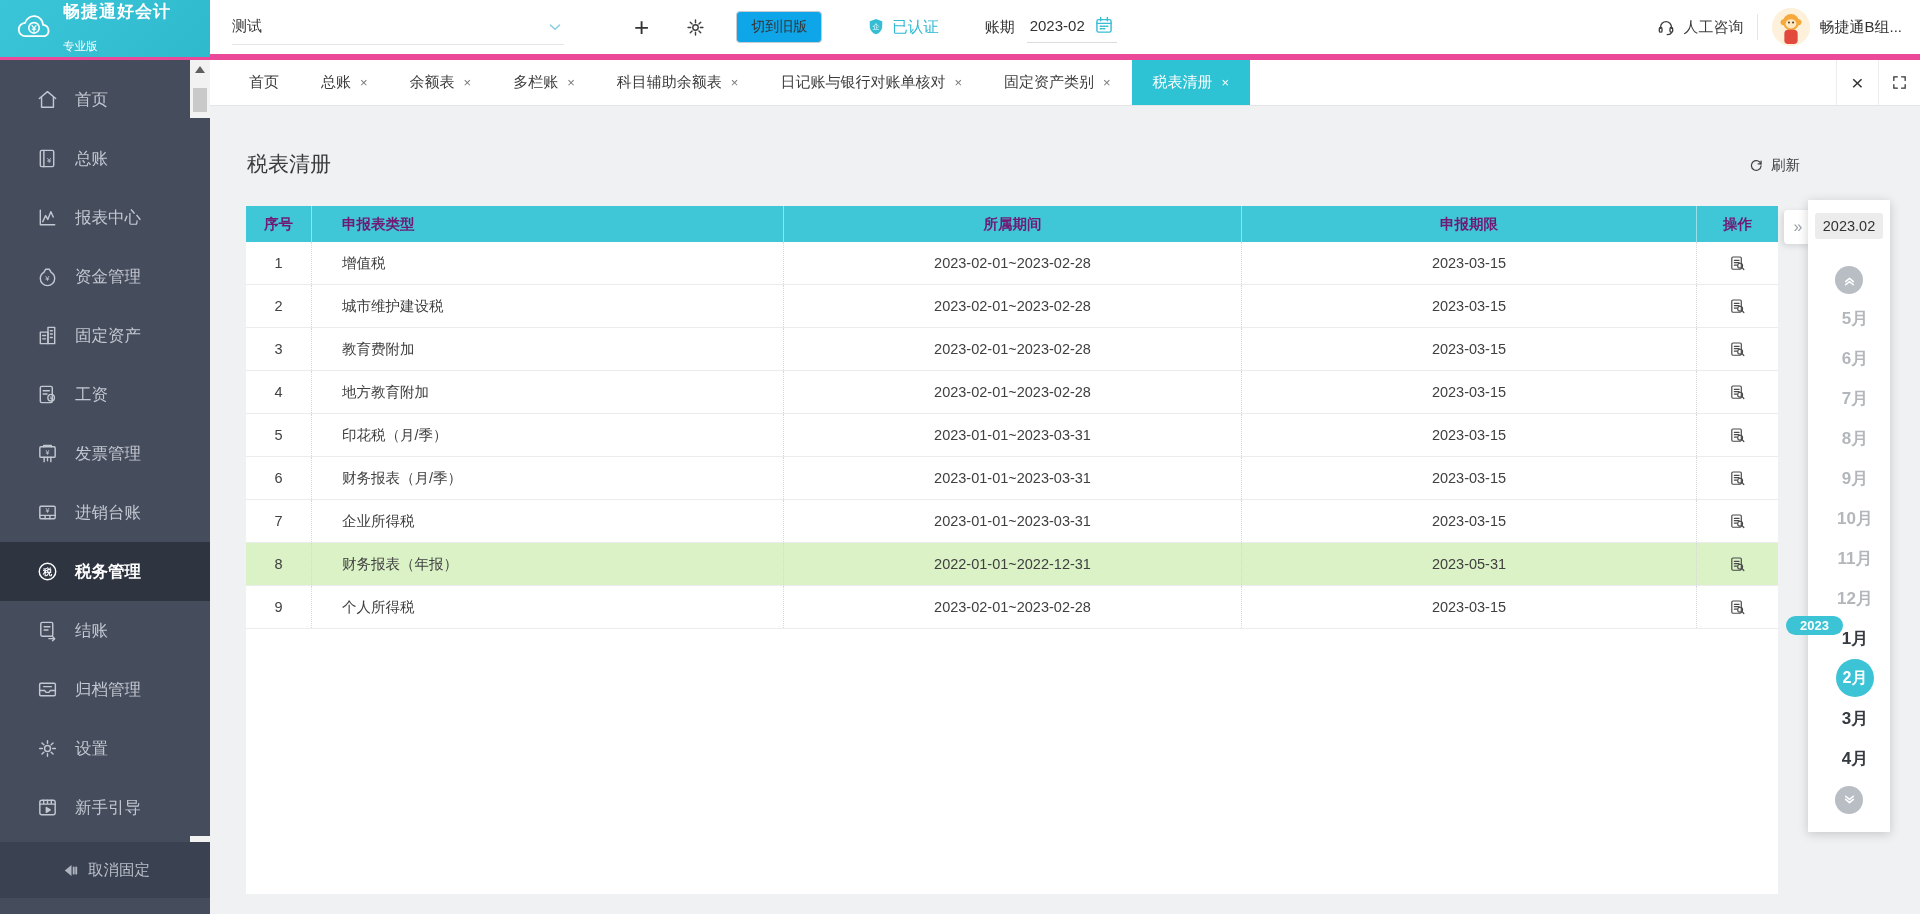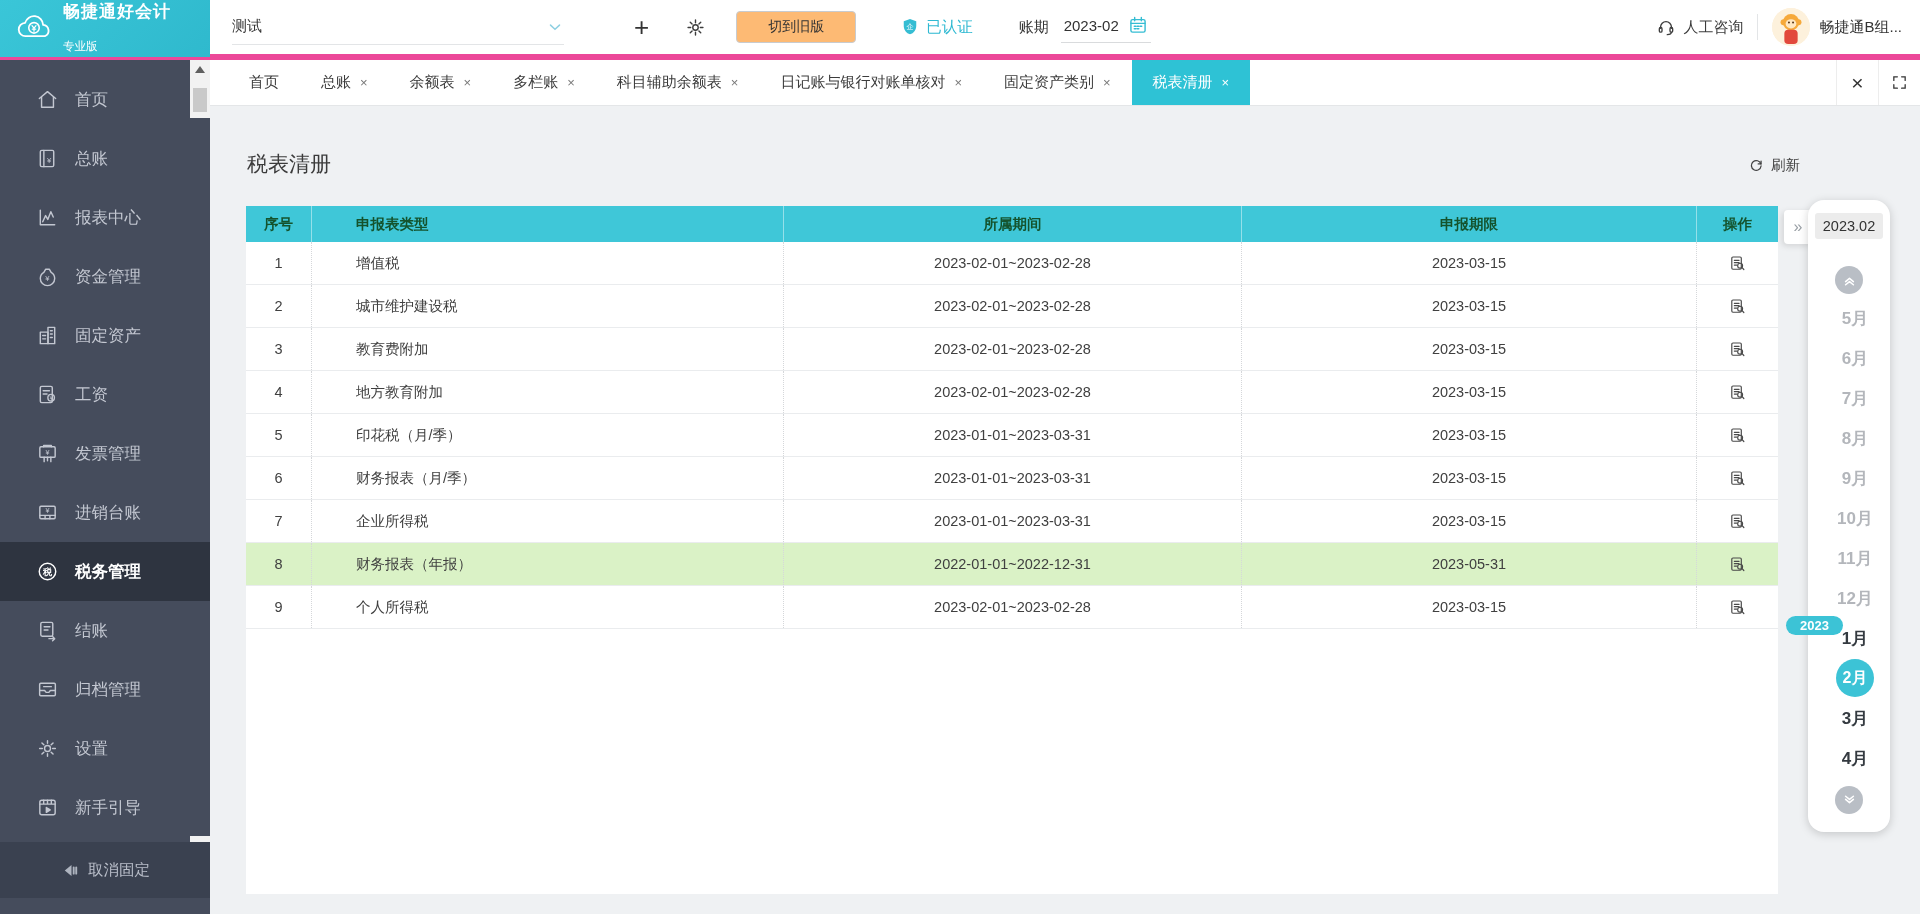--- a/index.html
+++ b/index.html
@@ -11,22 +11,22 @@
   .topbar { position:absolute; left:0; top:0; width:1920px; height:60px; background:#fff;
     border-bottom:6px solid #ec4899; display:flex; align-items:center; z-index:20; }
   .logo { width:210px; height:60px; background:linear-gradient(135deg,#3ac6d8,#2fb9cd);
     display:flex; align-items:center; gap:9px; padding-left:14px; color:#fff; cursor:pointer; }
   .logo-name { font-size:17px; font-weight:bold; letter-spacing:1px; }
   .logo-sub { font-size:11.5px; margin-top:16px; }
   .workspace { margin-left:22px; width:332px; height:36px; display:flex; align-items:center;
     justify-content:space-between; border-bottom:1px solid #e3e5e7; font-size:15px; cursor:pointer; }
   .plusbtn { margin-left:70px; font-size:26px; font-weight:300; color:#333; cursor:pointer; line-height:1; }
   .gearbtn { margin-left:36px; color:#3c3c3c; cursor:pointer; }
-  .switchbtn { margin-left:30px; padding:6px 31px; border:1px solid #c8cbcf; border-radius:4px;
-    background:#fdba74; font-size:14px; color:#333; cursor:pointer; }
+  .switchbtn { margin-left:30px; padding:6px 14px; border:1px solid #c8cbcf; border-radius:4px;
+    background:#0ea5e9; font-size:14px; color:#333; cursor:pointer; }
   .cert { margin-left:44px; display:flex; align-items:center; gap:6px; color:#2fb9d2;
     font-size:15.5px; cursor:pointer; }
   .period-label { margin-left:46px; font-size:15px; color:#333; }
   .period-box { margin-left:12px; display:flex; align-items:center; gap:9px;
     border-bottom:1px solid #d9dbdd; padding:4px 3px 7px; cursor:pointer; }
   .period-value { font-size:15px; color:#333; }
   .hright { margin-left:auto; display:flex; align-items:center; gap:14px; margin-right:18px; }
   .support { display:flex; align-items:center; gap:7px; font-size:15px; color:#3c3c3c; cursor:pointer; }
   .hdivider { width:1px; height:26px; background:#e3e5e7; }
   .user { display:flex; align-items:center; gap:9px; cursor:pointer; font-size:15px; color:#333; }
@@ -64,41 +64,41 @@
   .tbox.closeall { font-size:21px; }
 
   
   .content { position:absolute; left:210px; top:106px; right:0; bottom:0; background:#eff1f3; }
   .page-title { position:absolute; left:37px; top:44px; font-size:21px; color:#3b3b3b; }
   .refresh { position:absolute; right:120px; top:50px; display:flex; align-items:center; gap:7px;
     font-size:14.5px; color:#424242; cursor:pointer; }
   .refresh svg { width:16px; height:16px; }
   .card { position:absolute; left:36px; top:100px; width:1532px; bottom:20px; background:#fff; }
 
-  .thead { display:flex; height:36px; background:#3fc7d8; color:#14532d; font-weight:bold; font-size:14.5px; }
+  .thead { display:flex; height:36px; background:#3fc7d8; color:#701a75; font-weight:bold; font-size:14.5px; }
   .cell { display:flex; align-items:center; height:100%; }
   .c0 { width:65px;  justify-content:center; }
-  .c1 { width:472px; padding-left:44px; }
+  .c1 { width:472px; padding-left:30px; }
   .c2 { width:458px; justify-content:center; }
   .c3 { width:455px; justify-content:center; }
   .c4 { width:82px;  justify-content:center; }
   .thead .cell + .cell { border-left:1px solid rgba(255,255,255,.45); }
   .trow { display:flex; height:43px; border-bottom:1px solid #eaecee; font-size:14.5px;
     color:#404040; background:#fff; cursor:pointer; }
   .trow .cell + .cell { border-left:1px dotted #d5d7da; }
   .trow.hl { background:#daf2c6; }
   .opbtn { color:#4a4a4a; cursor:pointer; }
   .opbtn svg { width:19px; height:19px; }
 
   
   .mcollapse { position:absolute; left:1574px; top:104px; width:28px; height:34px; background:#fff;
     border-radius:4px 0 0 4px; box-shadow:-2px 2px 6px rgba(0,0,0,.12); display:flex; align-items:center;
     justify-content:center; color:#9aa0a6; font-size:16px; cursor:pointer; z-index:4; }
   .mpanel { position:absolute; left:1598px; top:94px; width:82px; height:632px; background:#fff;
-    border-radius:16px; box-shadow:0 2px 10px rgba(0,0,0,.18); z-index:5; }
+    border-radius:0; box-shadow:0 2px 10px rgba(0,0,0,.18); z-index:5; }
   .mcurrent { position:absolute; left:7px; right:7px; top:13px; height:26px; background:#ececec;
     border-radius:3px; display:flex; align-items:center; justify-content:center; font-size:14.5px;
     color:#333; cursor:pointer; }
   .mcirc { position:absolute; left:27px; width:28px; height:28px; border-radius:50%; background:#b9bec5;
     color:#fff; display:flex; align-items:center; justify-content:center; cursor:pointer; }
   .mcirc svg { width:17px; height:17px; }
   .mup { top:66px; } .mdown { top:586px; }
   .mlist { position:absolute; left:12px; right:0; top:98px; }
   .mslot { height:40px; display:flex; align-items:center; justify-content:center; font-size:17px;
     font-weight:bold; color:#343a40; cursor:pointer; }

